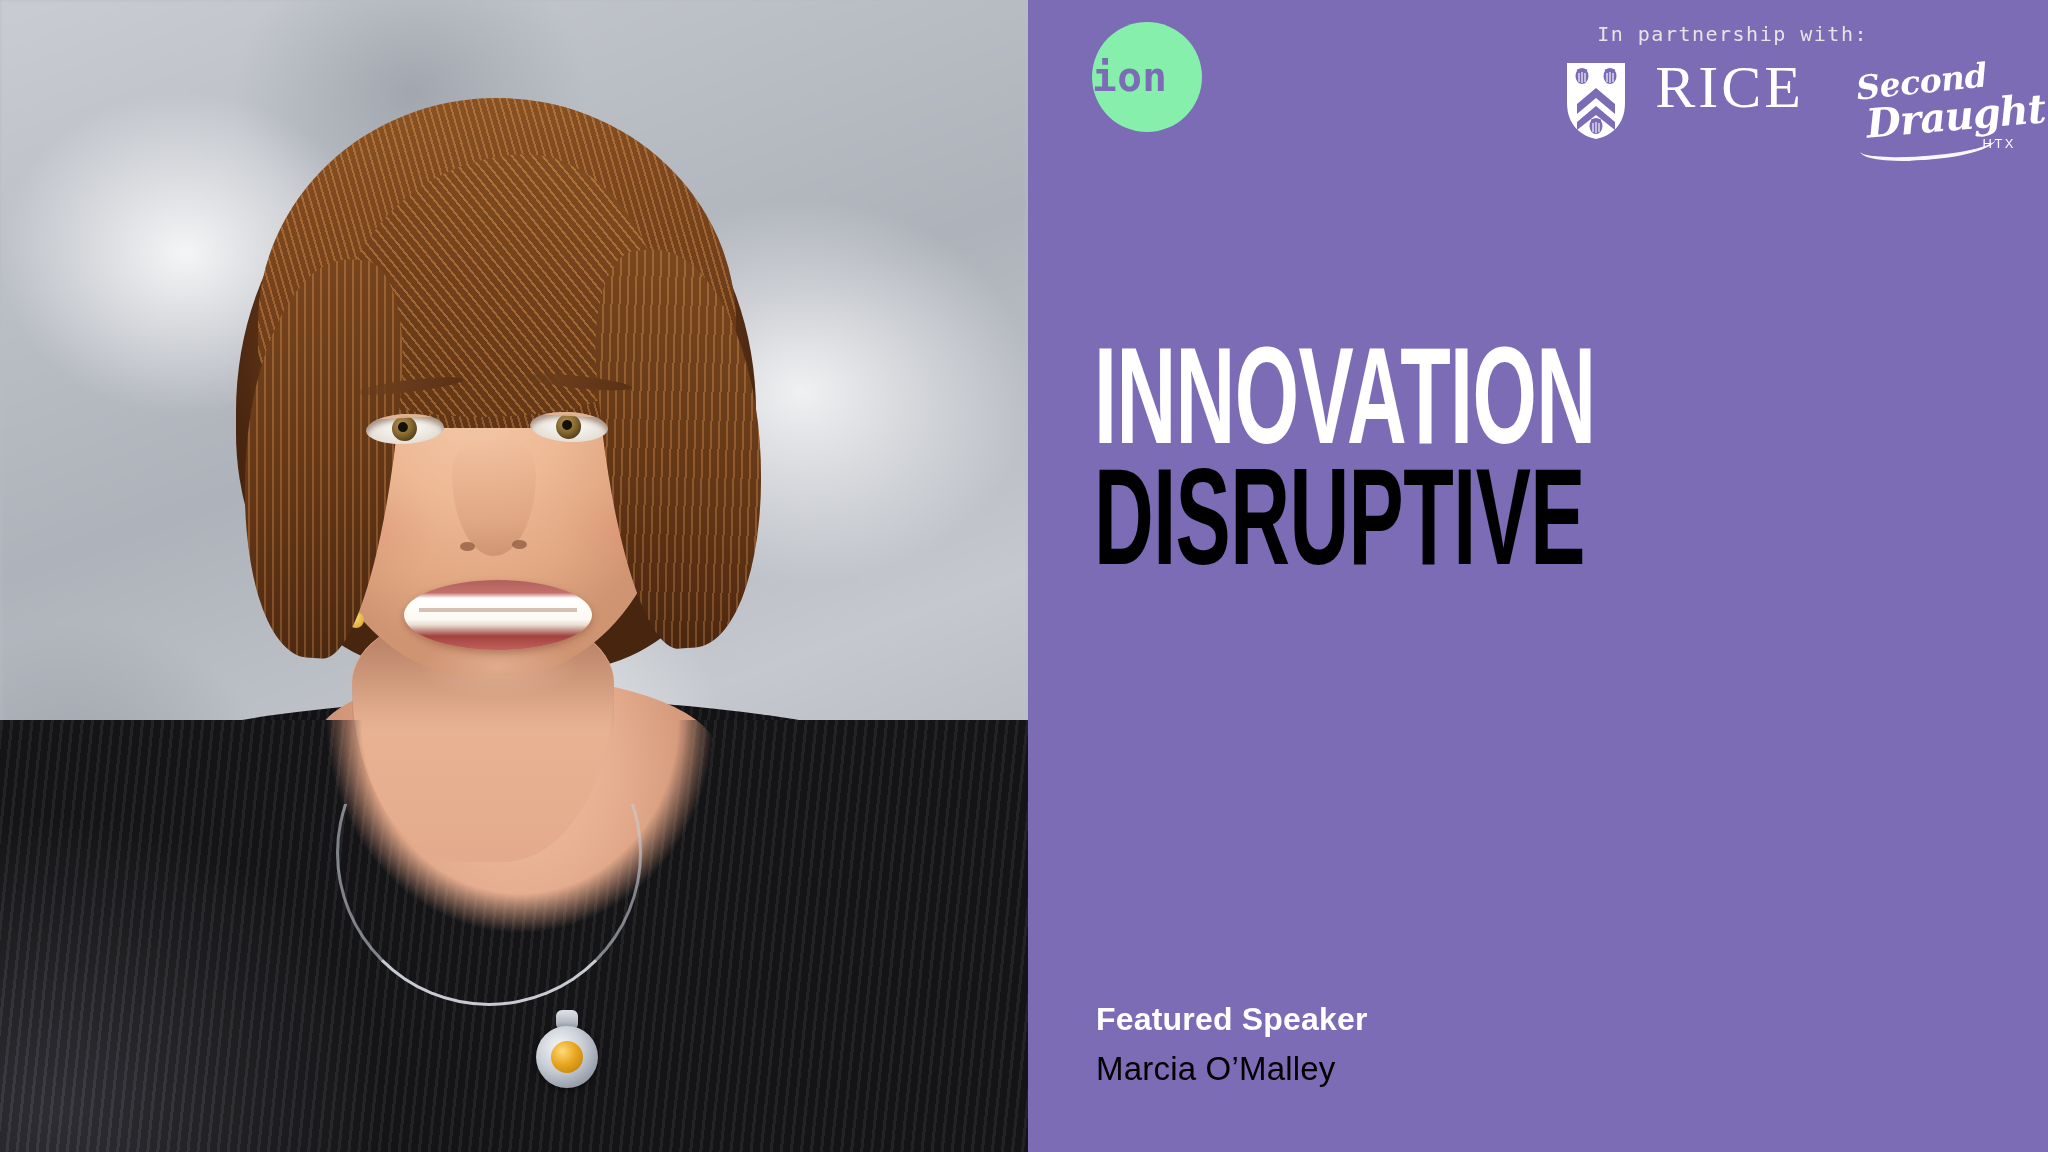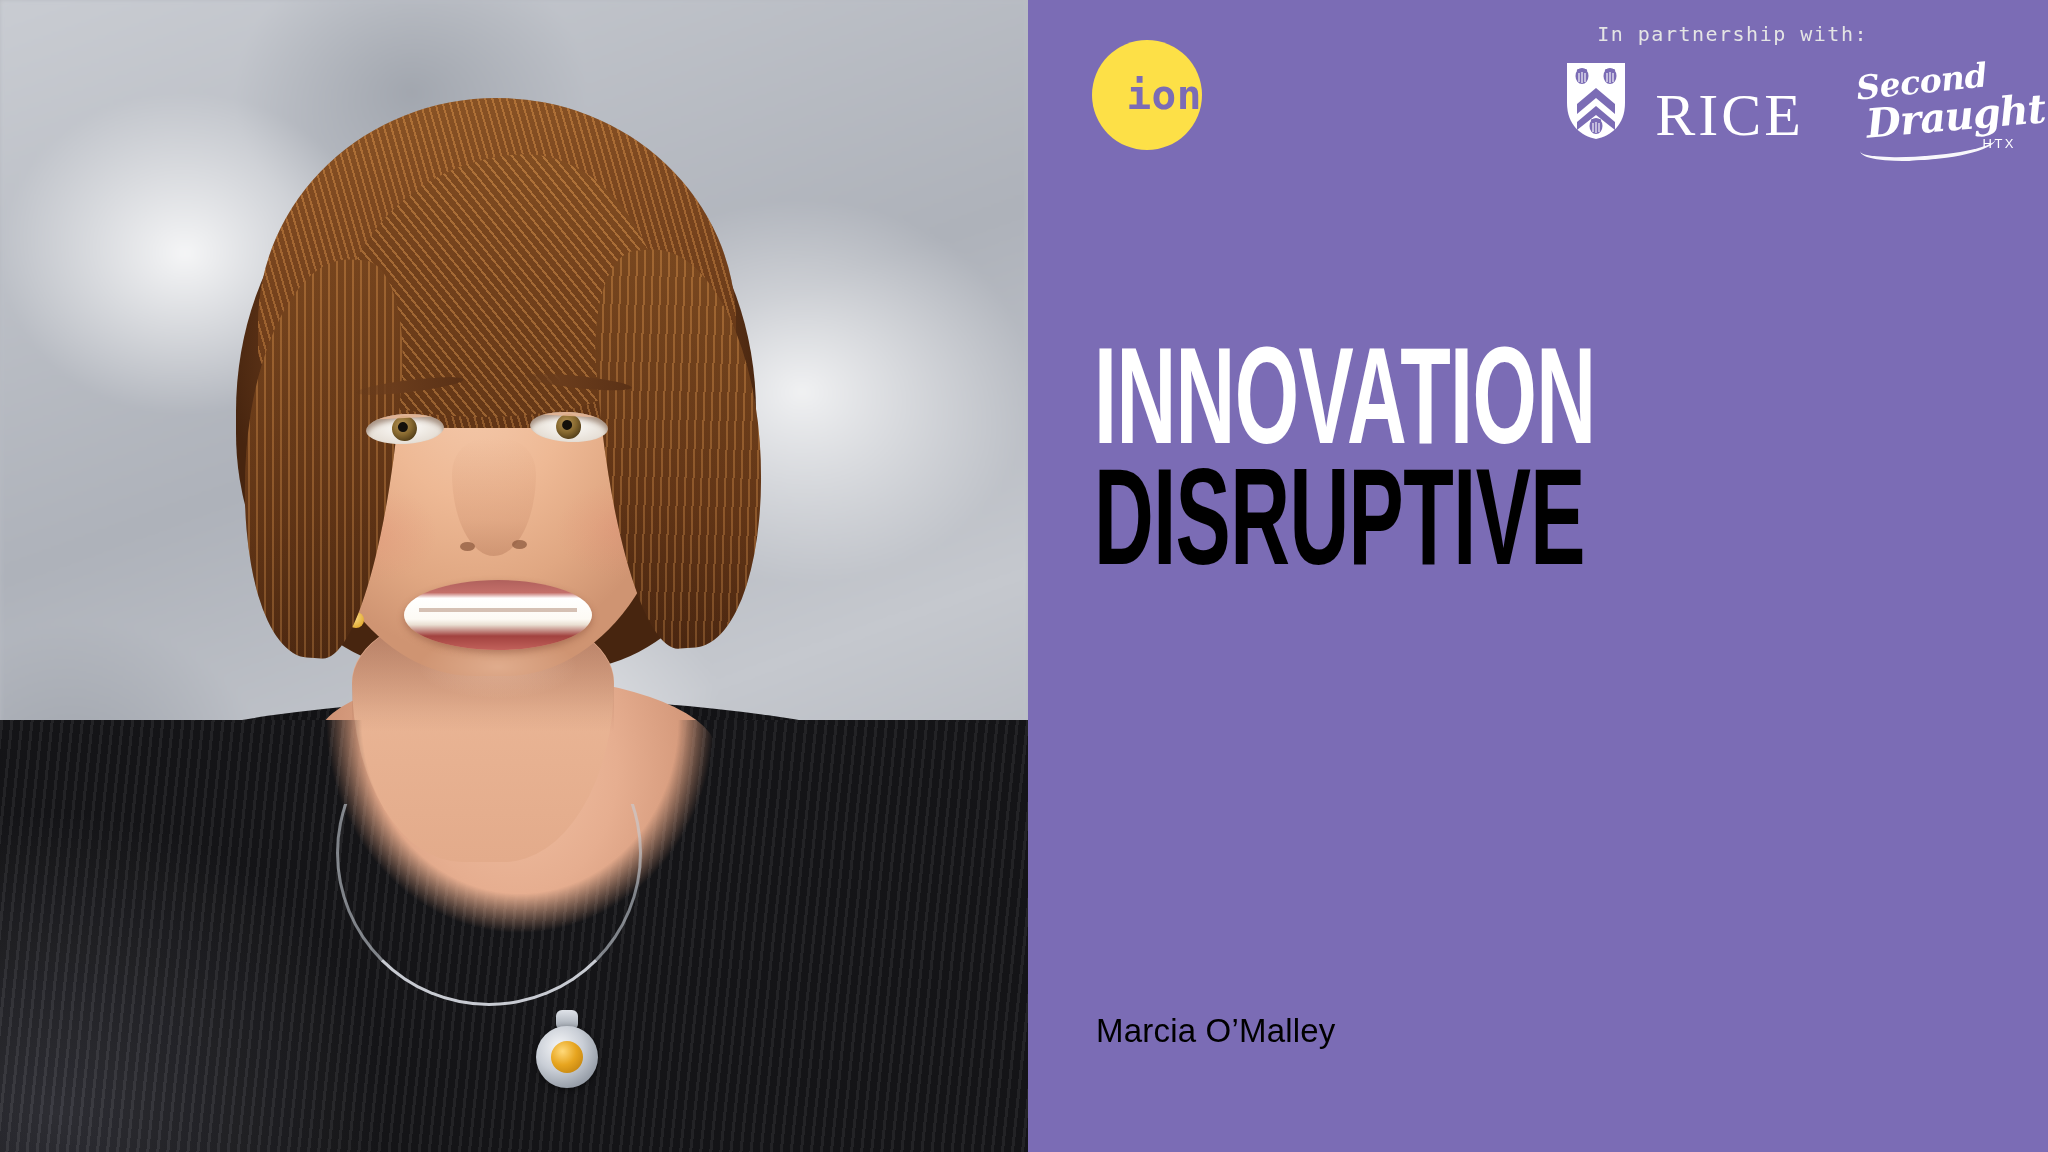--- a/index.html
+++ b/index.html
@@ -128,31 +128,31 @@
   .cheek{position:absolute;z-index:4;width:120px;height:96px;border-radius:50%;
     background:radial-gradient(ellipse,rgba(226,138,116,.26),rgba(226,138,116,0) 70%);}
   .cheek-l{left:318px;top:486px;}
   .cheek-r{left:556px;top:482px;}
   .chin{position:absolute;z-index:4;left:420px;top:636px;width:156px;height:62px;border-radius:50%;
     background:radial-gradient(ellipse,rgba(255,216,190,.35),rgba(255,216,190,0) 72%);}
 
   
   .panel{position:absolute;left:1028px;top:0;width:1020px;height:1152px;background:#7b6cb5;}
 
-  .ion-logo{position:absolute;left:64px;top:40px;width:110px;height:110px;border-radius:50%;background:#fde047;
-    display:flex;align-items:center;justify-content:flex-end;}
+  .ion-logo{position:absolute;left:64px;top:22px;width:110px;height:110px;border-radius:50%;background:#86efac;
+    display:flex;align-items:center;justify-content:flex-start;}
   .ion-logo span{font-family:"DejaVu Sans Mono","Liberation Mono",monospace;font-size:41px;font-weight:700;
     color:#7b6cb5;letter-spacing:.5px;line-height:1;}
 
   .partners{position:absolute;right:18px;top:22px;width:620px;text-align:right;}
   .partner-label{font-family:"DejaVu Sans Mono","Liberation Mono",monospace;font-size:20px;color:#e5e5e5;
     letter-spacing:1.5px;margin-right:162px;}
   .partner-logos{display:flex;align-items:flex-start;justify-content:flex-end;gap:46px;margin-top:14px;padding-right:12px;}
 
-  .rice-lockup{display:flex;align-items:flex-end;gap:28px;}
+  .rice-lockup{display:flex;align-items:flex-start;gap:28px;}
   .rice-shield{width:62px;height:82px;flex:none;}
   .rice-word{font-family:"Liberation Serif","DejaVu Serif",serif;font-size:60px;line-height:.9;color:#fff;
     letter-spacing:3px;}
 
   .sd-lockup{position:relative;width:168px;height:92px;flex:none;}
   .sd-1,.sd-2{position:absolute;color:#fff;font-family:"DejaVu Serif","Liberation Serif",serif;
     font-style:italic;font-weight:700;white-space:nowrap;}
   .sd-1{left:6px;top:2px;font-size:33px;transform:rotate(-6deg);letter-spacing:-.5px;}
   .sd-2{left:16px;top:32px;font-size:40px;transform:rotate(-5deg);letter-spacing:-1px;}
   .sd-htx{position:absolute;right:2px;top:76px;color:#fff;font-family:"Liberation Sans",sans-serif;
@@ -287,17 +287,18 @@
     <div class="headline">
       <div class="hl-row">
           <div class="hl hl-1">INNOVATION</div>
         </div>
       <div class="hl-row gap">
           <div class="hl hl-3">DISRUPTIVE</div>
         </div>
     </div>
 
     <div class="speaker">
+      <div class="speaker-label">Featured Speaker</div>
       <div class="speaker-name">Marcia O’Malley</div>
     </div>
 
   </div>
 </div>
 
 </body></html>

